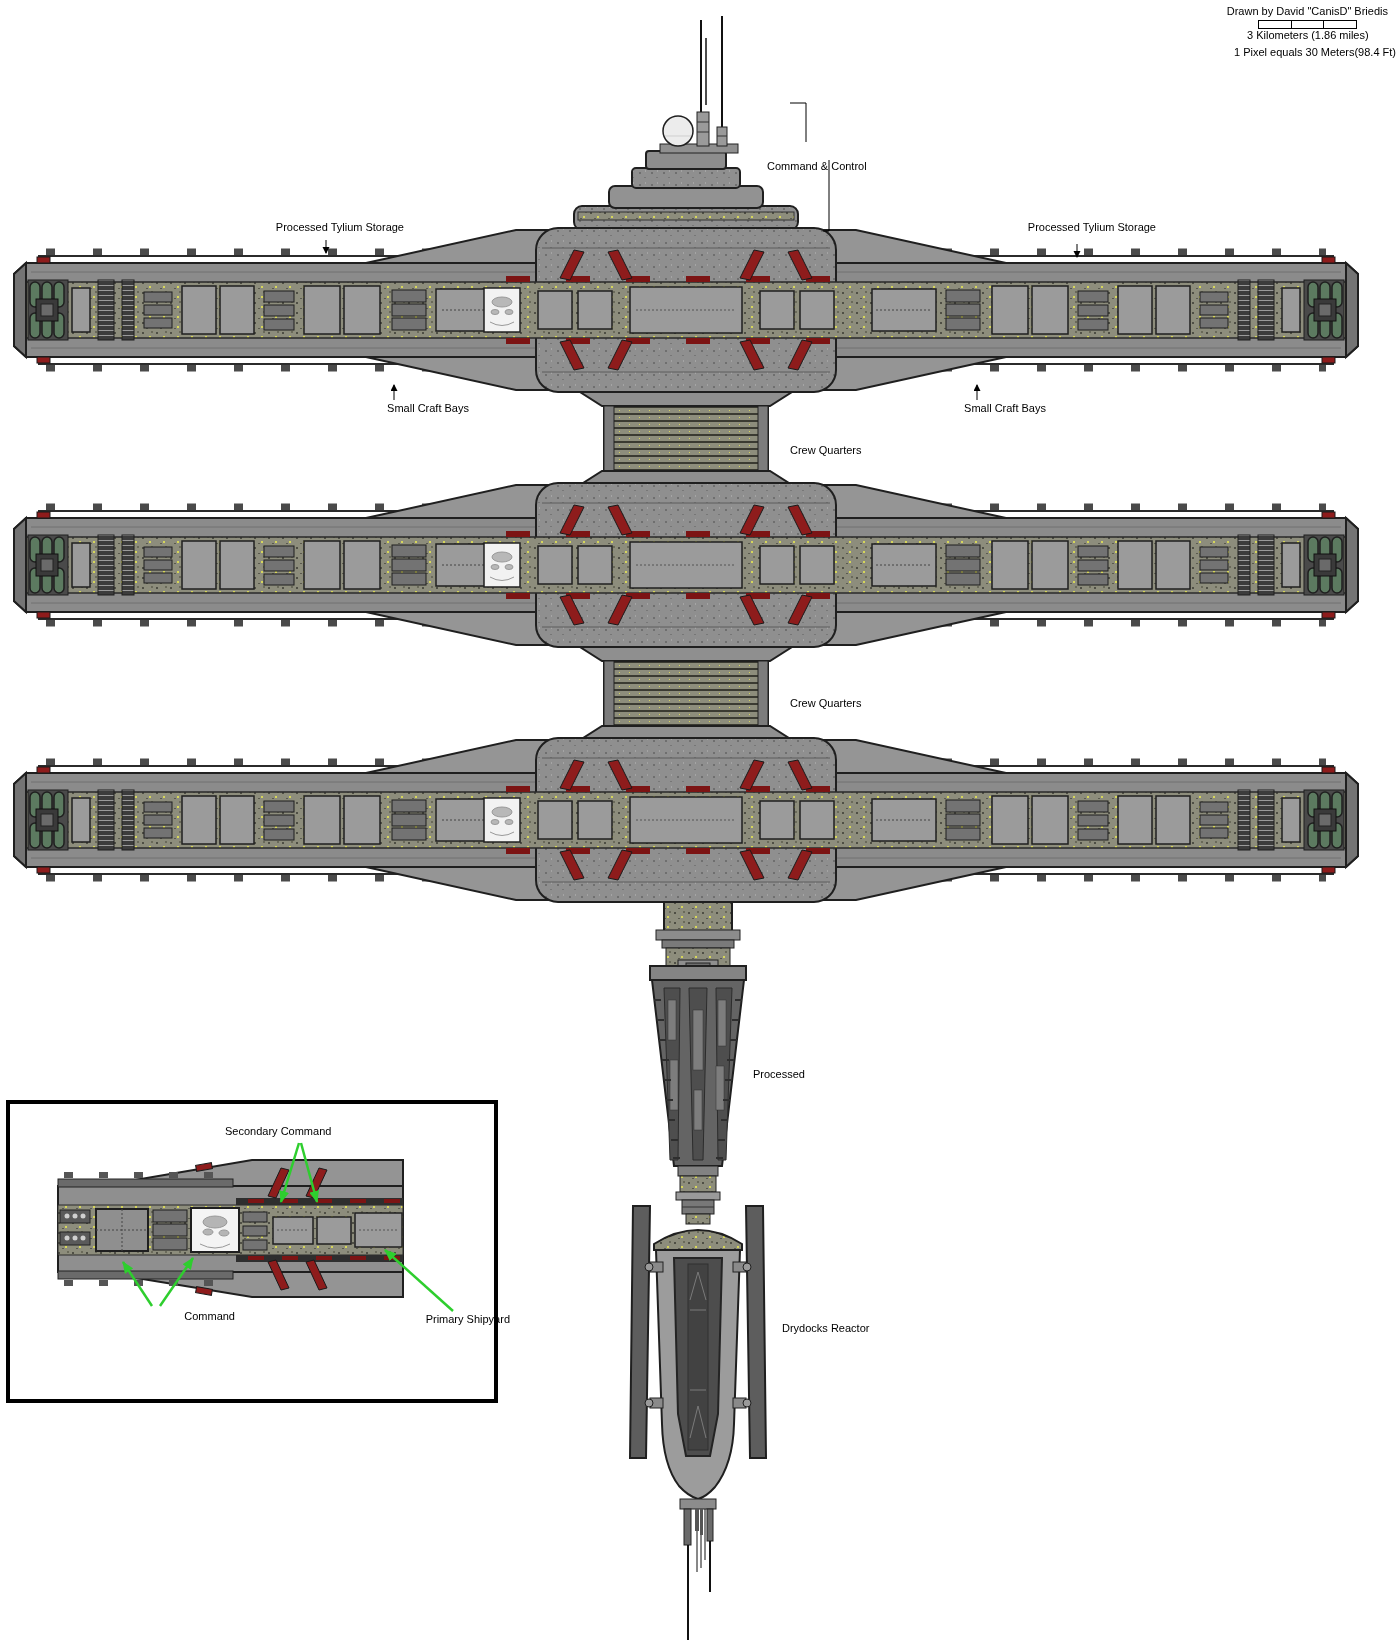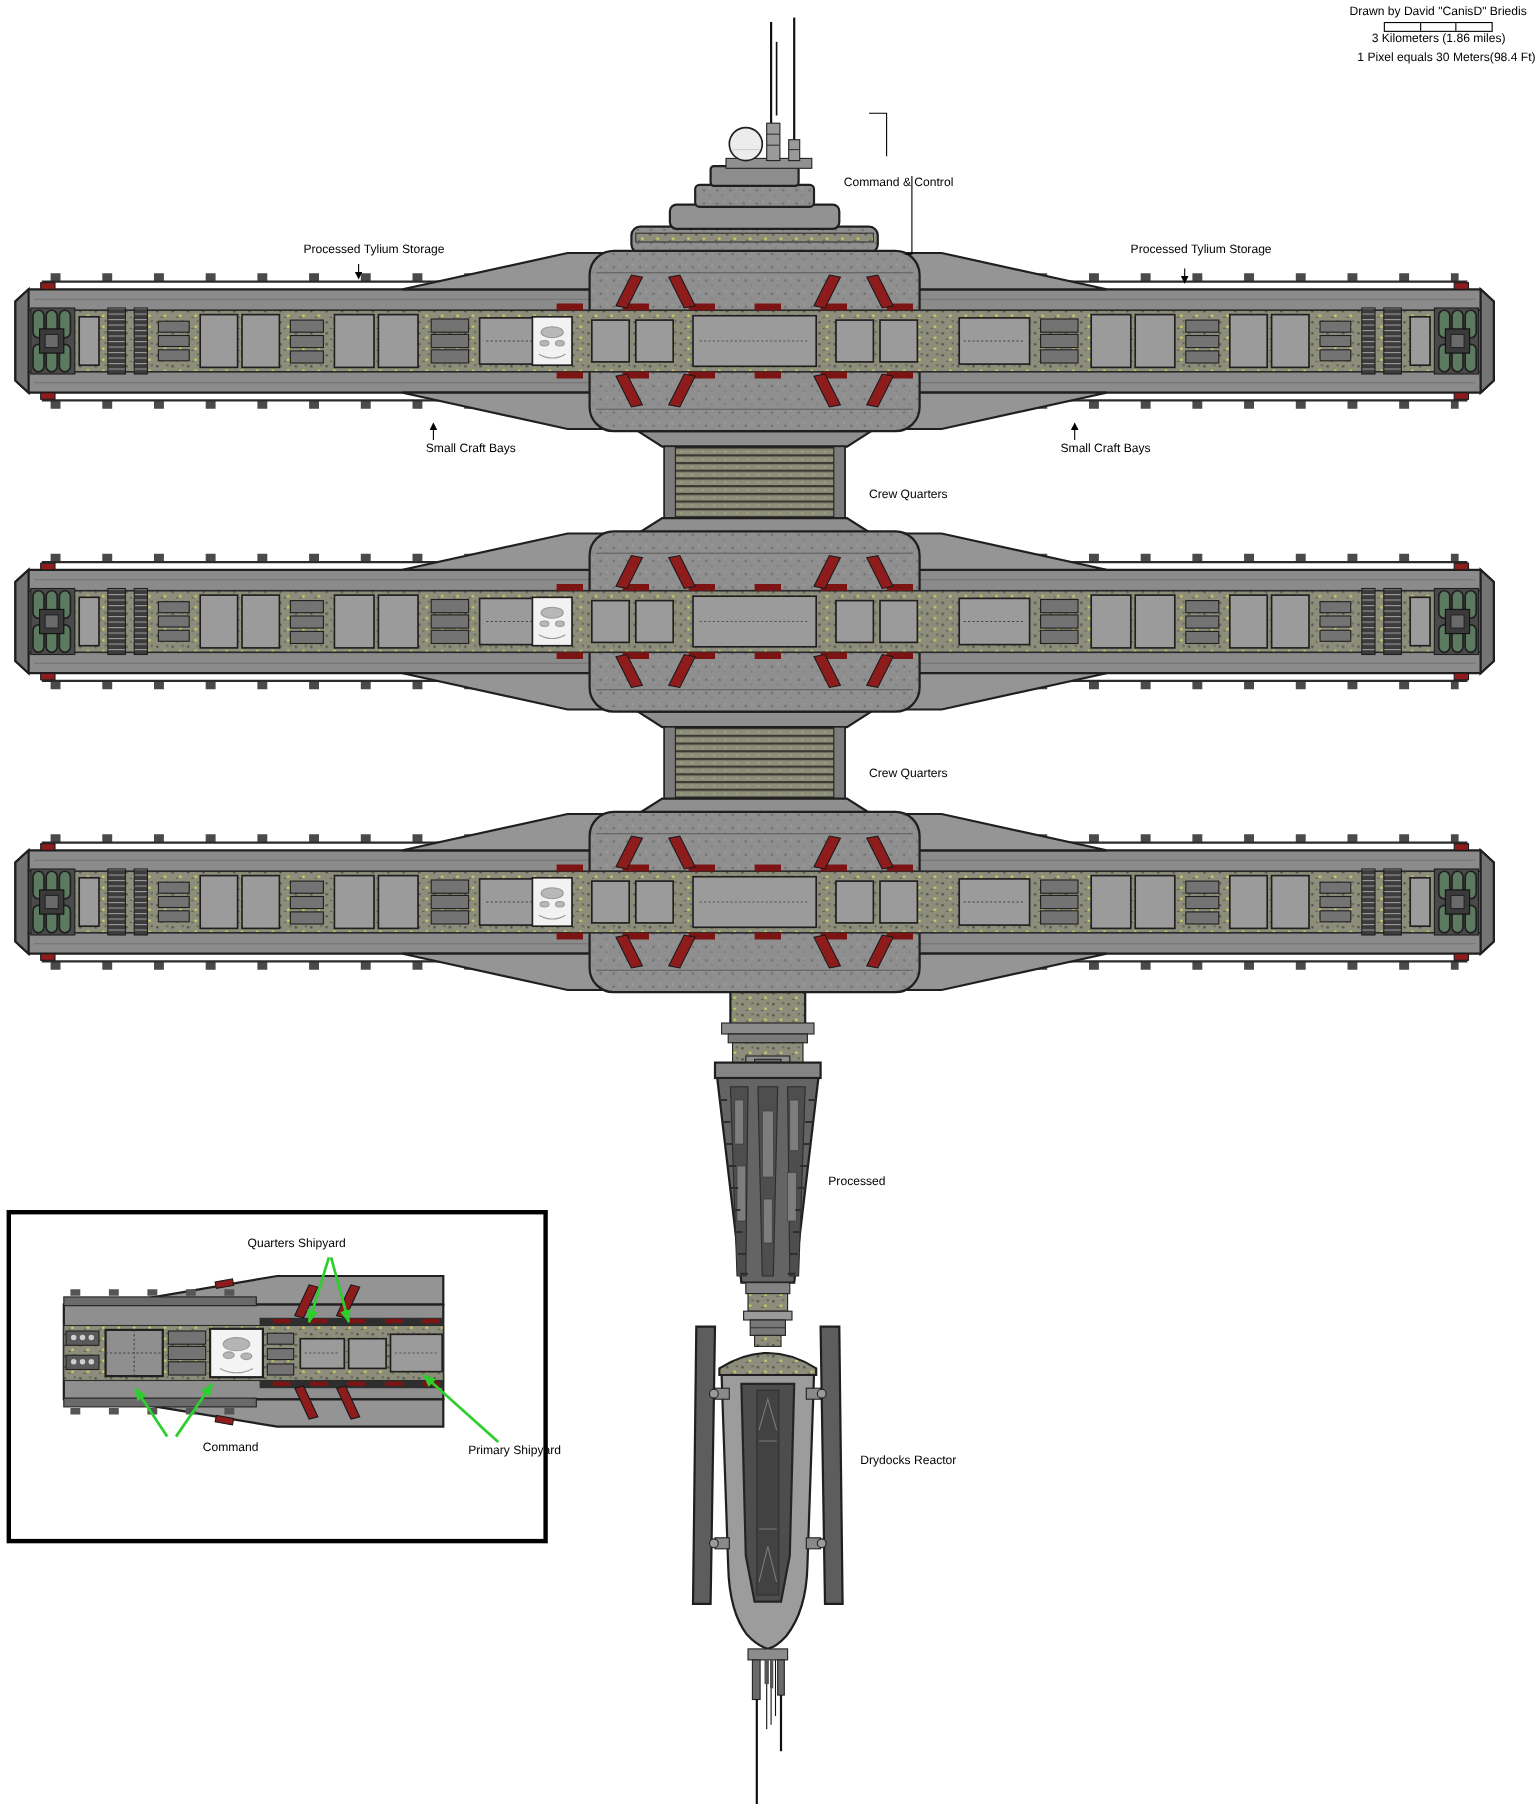--- a/index.html
+++ b/index.html
@@ -308,17 +308,17 @@
   <div class="lbl" style="left:767px;top:144px;margin-top:16px;">Command &amp; Control</div>
   <div class="lbl ctr" style="left:254px;top:221px;width:150px;">Processed Tylium Storage</div>
   <div class="lbl ctr" style="left:1006px;top:221px;width:150px;">Processed Tylium Storage</div>
   <div class="lbl ctr" style="left:319px;top:402px;width:150px;">Small Craft Bays</div>
   <div class="lbl ctr" style="left:896px;top:402px;width:150px;">Small Craft Bays</div>
   <div class="lbl" style="left:790px;top:444px;">Crew Quarters</div>
   <div class="lbl" style="left:790px;top:697px;">Crew Quarters</div>
   <div class="lbl" style="left:753px;top:1068px;">Processed</div>
   <div class="lbl" style="left:782px;top:1322px;">Drydocks Reactor</div>
 
-  <div class="lbl ctr" style="left:225px;top:1125px;">Quarters Shipyard</div>
+  <div class="lbl ctr" style="left:225px;top:1125px;">Secondary Command</div>
   <div class="lbl ctr" style="left:85px;top:1310px;width:150px;">Command</div>
   <div class="lbl ctr" style="left:355px;top:1313px;width:155px;">Primary Shipyard</div>
 
 </div>
 
 </body></html>

